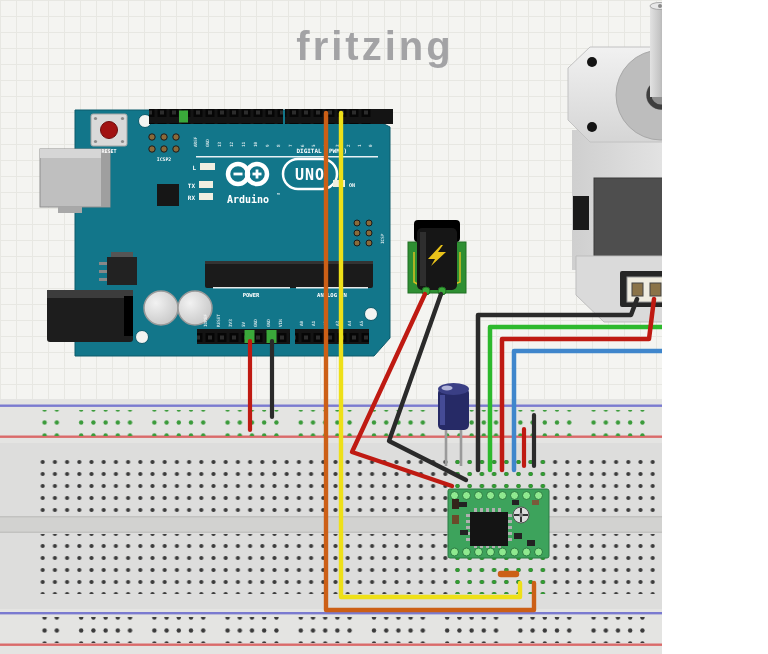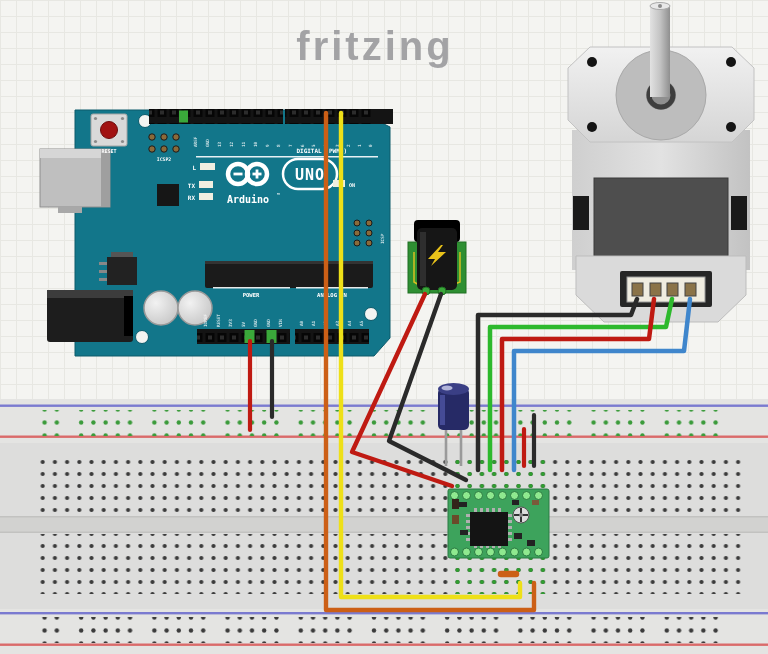--- a/index.html
+++ b/index.html
@@ -1,17 +1,17 @@
 <!DOCTYPE html>
 <html><head>
 <meta charset="utf-8">
 <style>
   html,body{margin:0;padding:0;}
   .stage{
-    position:relative;width:768px;height:654px;overflow:hidden;
+    position:relative;width:662px;height:654px;overflow:hidden;
     background-color:#f4f4f1;
     background-image:
       linear-gradient(#e7e7e2 1px, transparent 1px),
       linear-gradient(90deg,#e7e7e2 1px, transparent 1px);
     background-size:16px 16px;
     font-family:"Liberation Sans",sans-serif;
     text-align:right;
   }
   svg{position:absolute;left:0;top:0;}
   text{font-family:"DejaVu Sans Mono",monospace;}

